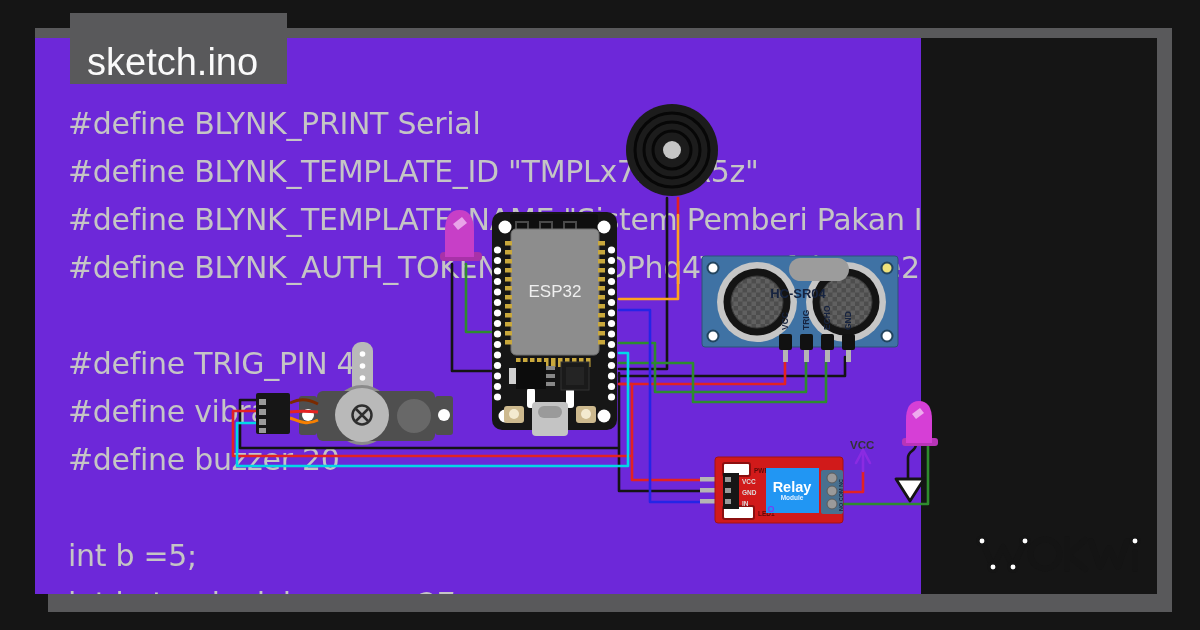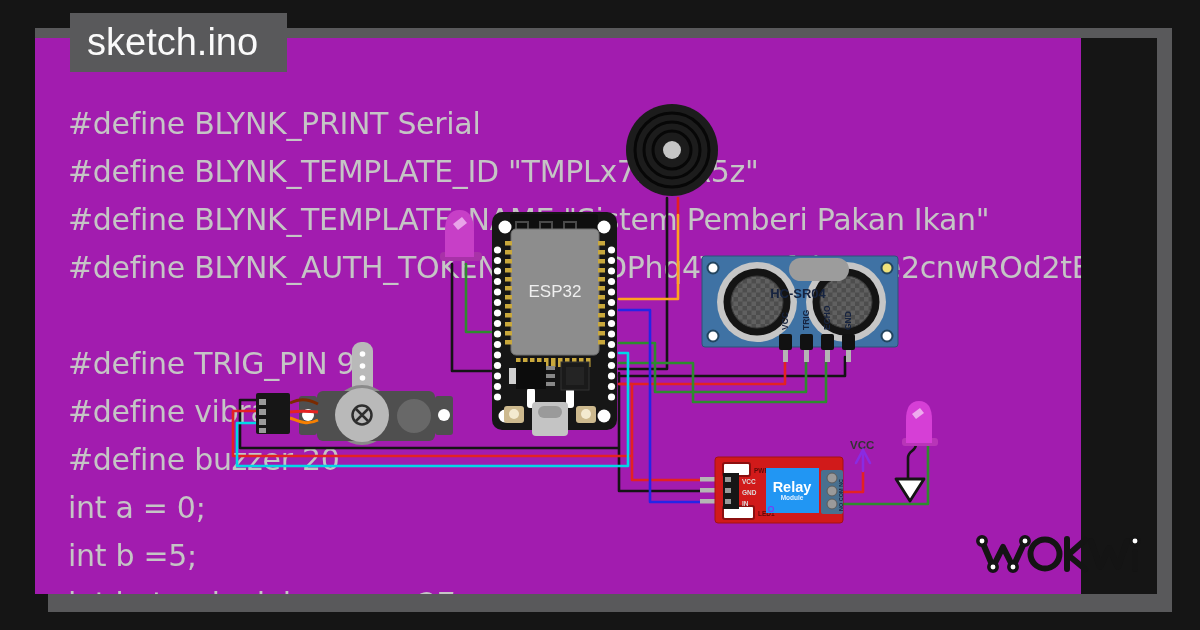--- a/index.html
+++ b/index.html
@@ -2,47 +2,46 @@
 <html><head>
 <meta charset="utf-8">
 <style>
   html,body{margin:0;padding:0;background:#000;}
   #stage{position:relative;width:1200px;height:630px;background:#151515;overflow:hidden;
          font-family:"DejaVu Sans",sans-serif;}
   
   .strip-top{position:absolute;left:35px;top:28px;width:1137px;height:10px;background:#59595b;}
   .strip-right{position:absolute;left:1157px;top:28px;width:15px;height:584px;background:#59595b;}
   .strip-bottom{position:absolute;left:48px;top:594px;width:1124px;height:18px;background:#59595b;}
-  .canvas{position:absolute;left:35px;top:38px;width:1046px;height:556px;background:#a21caf;overflow:hidden;}
-  .tab{position:absolute;left:70px;top:13px;width:217px;height:59px;background:#59595b;z-index:6;
-       display:flex;align-items:center;padding-left:17px;box-sizing:border-box;}
+  .canvas{position:absolute;left:35px;top:38px;width:886px;height:556px;background:#6d28d9;overflow:hidden;}
+  .tab{position:absolute;left:70px;top:13px;width:217px;height:71px;background:#59595b;z-index:6;
+       display:flex;align-items:flex-end;padding-left:17px;box-sizing:border-box;}
   .tab span{color:#fafafa;font-size:38px;font-family:"Liberation Sans",sans-serif;}
   
   .code-line{position:absolute;left:33px;color:#c5c5c5;font-size:30px;white-space:pre;
              font-family:"DejaVu Sans",sans-serif;letter-spacing:-.3px;}
   #svg-layer{position:absolute;left:0;top:0;z-index:5;}
 </style>
 </head>
 <body>
 
 <div id="stage">
 
   <div class="strip-top"></div>
   <div class="strip-right"></div>
   <div class="strip-bottom"></div>
 
   <div class="canvas">
     <div class="code-line" style="top:68px">#define BLYNK_PRINT Serial</div>
     <div class="code-line" style="top:116px">#define BLYNK_TEMPLATE_ID "TMPLx7hk5R5z"</div>
     <div class="code-line" style="top:164px">#define BLYNK_TEMPLATE_NAME "Sistem Pemberi Pakan Ikan"</div>
     <div class="code-line" style="top:212px">#define BLYNK_AUTH_TOKEN "RLqioDPhq4TzWBfvj8sme2cnwROd2tETFxv_Z"</div>
-    <div class="code-line" style="top:308px">#define TRIG_PIN 9</div>
+    <div class="code-line" style="top:308px">#define TRIG_PIN 4</div>
     <div class="code-line" style="top:356px">#define vibrasi 19</div>
     <div class="code-line" style="top:404px">#define buzzer 20</div>
-    <div class="code-line" style="top:452px">int a = 0;</div>
     <div class="code-line" style="top:500px">int b =5;</div>
     <div class="code-line" style="top:548px">int batas_kedalaman = 27;</div>
   </div>
 
   <div class="tab">
     <span>sketch.ino</span>
   </div>
 
   <svg id="svg-layer" width="1200" height="630" viewBox="0 0 1200 630">
     <defs>

